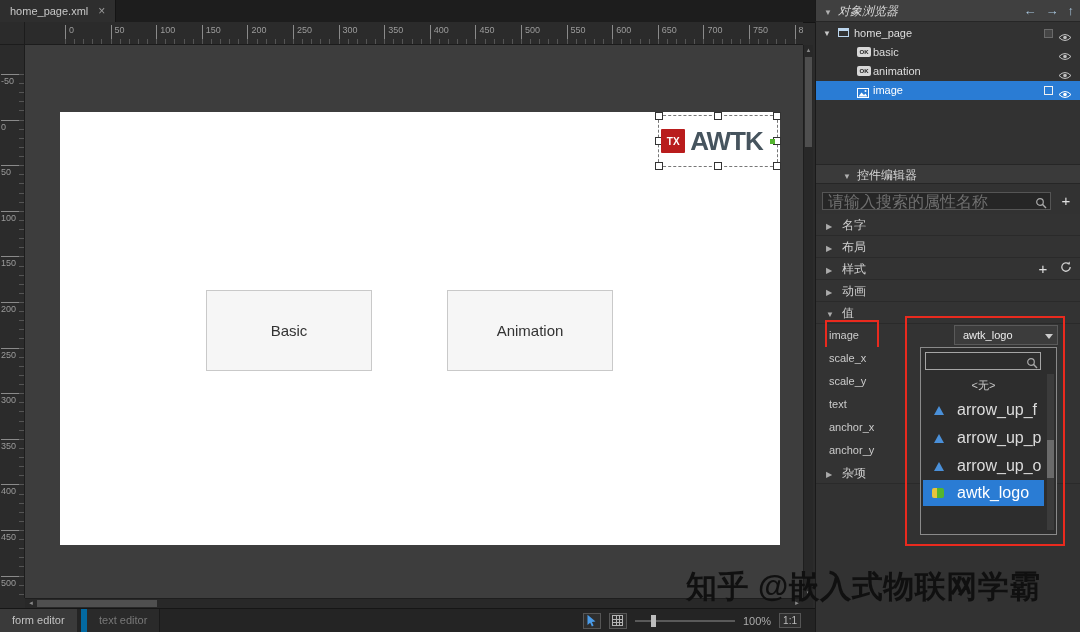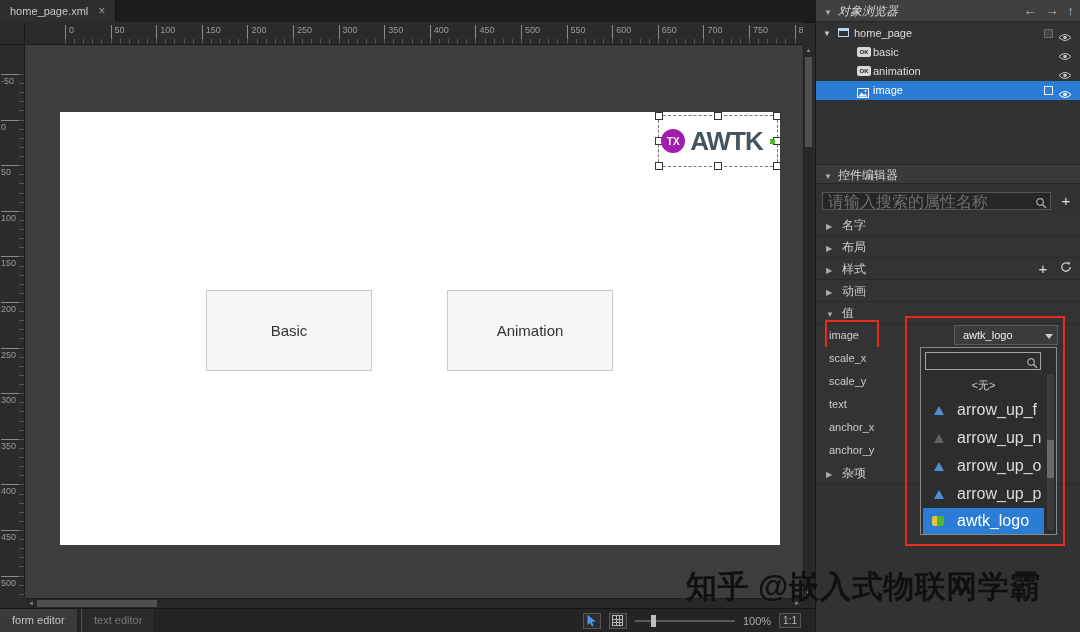--- a/index.html
+++ b/index.html
@@ -30,38 +30,38 @@
   .page{position:absolute;left:35px;top:67px;width:720px;height:433px;background:#ffffff;}
   .page-btn{position:absolute;width:166px;height:81px;background:#f6f6f6;border:1px solid #c9c9c9;display:flex;align-items:center;justify-content:center;font-size:15px;color:#333;box-sizing:border-box;cursor:pointer;}
   #btn-basic{left:146px;top:178px;}
   #btn-animation{left:387px;top:178px;}
   .logo-sel{position:absolute;left:598px;top:3px;width:120px;height:52px;border:1px dashed #777;box-sizing:border-box;}
   .handle{position:absolute;width:6px;height:6px;background:#fff;border:1px solid #333;}
   .h-nw{left:-4px;top:-4px;} .h-n{left:calc(50% - 4px);top:-4px;} .h-ne{right:-4px;top:-4px;}
   .h-w{left:-4px;top:calc(50% - 4px);} .h-e{right:-4px;top:calc(50% - 4px);}
   .h-sw{left:-4px;bottom:-4px;} .h-s{left:calc(50% - 4px);bottom:-4px;} .h-se{right:-4px;bottom:-4px;}
   .logo{position:absolute;inset:0;display:flex;align-items:center;justify-content:center;gap:5px;}
-  .logo-badge{width:24px;height:24px;background:#a21caf;border-radius:12px;color:#fff;font-weight:bold;font-size:10px;display:flex;align-items:center;justify-content:center;}
+  .logo-badge{width:24px;height:24px;background:#b91c1c;border-radius:1px;color:#fff;font-weight:bold;font-size:10px;display:flex;align-items:center;justify-content:center;}
   .logo-text{font-size:26px;font-weight:bold;color:#46545e;letter-spacing:-1px;}
   .logo-dot{width:5px;height:5px;background:#54b52e;display:inline-block;margin-left:2px;}
   
   .vscroll{position:absolute;left:803px;top:45px;width:10px;height:553px;background:#282828;border-left:1px solid #1e1e1e;box-sizing:border-box;}
   .vscroll .arr{position:absolute;left:0;width:100%;text-align:center;font-size:6px;color:#8a8a8a;}
   .vscroll .arr.up{top:2px;} .vscroll .arr.down{bottom:2px;}
   .vscroll .thumb{position:absolute;left:1px;right:1px;top:12px;height:90px;background:#4f4f4f;}
   .hscroll{position:absolute;left:25px;top:598px;width:778px;height:10px;background:#282828;border-top:1px solid #1e1e1e;box-sizing:border-box;}
   .hscroll .arr{position:absolute;top:1px;font-size:6px;color:#8a8a8a;}
   .hscroll .arr.left{left:3px;} .hscroll .arr.right{right:3px;}
   .hscroll .thumb{position:absolute;top:1px;bottom:1px;left:12px;width:120px;background:#4f4f4f;}
   .scroll-corner{position:absolute;left:803px;top:598px;width:10px;height:10px;background:#282828;}
   
   .bottombar{position:absolute;left:0;top:608px;width:815px;height:24px;background:#242424;border-top:1px solid #161616;box-sizing:border-box;}
   .bb-tab{display:inline-block;height:23px;line-height:23px;font-size:11px;padding:0 12px;vertical-align:top;cursor:pointer;}
   .bb-tab.active{background:#3a3a3a;color:#c2c2c2;}
-  .bb-tab.inactive{background:#2a2a2a;color:#787878;border-left:1px solid #0369a1;border-right:1px solid #1a1a1a;}
+  .bb-tab.inactive{background:#2a2a2a;color:#787878;border-left:6px solid #0369a1;border-right:1px solid #1a1a1a;}
   .zoom-area{position:absolute;right:14px;top:0;height:23px;display:flex;align-items:center;gap:8px;}
   .icon-btn{width:18px;height:16px;border:1px solid #555;display:flex;align-items:center;justify-content:center;background:#2e2e2e;cursor:pointer;box-sizing:border-box;}
   .grid-ico{width:11px;height:11px;border:1px solid #b5b5b5;box-sizing:border-box;
     background:
       linear-gradient(#b5b5b5,#b5b5b5) 3px 0/1px 11px no-repeat,
       linear-gradient(#b5b5b5,#b5b5b5) 6px 0/1px 11px no-repeat,
       linear-gradient(#b5b5b5,#b5b5b5) 0 3px/11px 1px no-repeat,
       linear-gradient(#b5b5b5,#b5b5b5) 0 6px/11px 1px no-repeat;}
   .slider{position:relative;width:100px;height:2px;background:#5a5a5a;cursor:pointer;}
   .slider-handle{position:absolute;left:16px;top:-5px;width:5px;height:12px;background:#bdbdbd;cursor:pointer;}
@@ -78,21 +78,21 @@
   .t-label{position:absolute;top:0;}
   .t-label.root{left:38px;} .t-label.child{left:57px;}
   .win-ico{width:11px;height:9px;border:1px solid #bcd6ee;box-sizing:border-box;}
   .win-ico::before{content:"";display:block;height:2px;background:#bcd6ee;}
   .ok-ico{width:14px;height:10px;background:#d8d8d8;border-radius:2px;color:#222;font-size:6px;font-weight:bold;text-align:center;line-height:10px;}
   .ok-ico::after{content:"OK";}
   .eye{position:absolute;right:8px;top:5px;}
   .vis-box{position:absolute;right:27px;top:5px;width:9px;height:9px;box-sizing:border-box;}
   .vis-box.dark{border:1px solid #6a6a6a;background:#454545;}
   .vis-box.light{border:1px solid #f0f0f0;background:transparent;}
-  .we-header{position:absolute;top:142px;left:0;right:0;height:20px;background:#3a3a3a;border-top:1px solid #262626;border-bottom:1px solid #262626;color:#d8d8d8;font-size:12px;line-height:20px;box-sizing:border-box;}
+  .we-header{position:absolute;top:142px;left:0;right:0;height:20px;background:#3a3a3a;border-top:1px solid #262626;border-bottom:1px solid #262626;color:#d8d8d8;font-size:12px;line-height:20px;box-sizing:border-box;padding-left:19px;}
   .search-row{position:absolute;top:166px;left:0;right:0;height:26px;display:flex;align-items:center;padding:0 6px;gap:7px;box-sizing:border-box;}
   .search-input{position:relative;flex:1;height:18px;background:#262626;border:1px solid #555;box-sizing:border-box;}
   .search-input input{width:100%;height:100%;background:transparent;border:none;color:#cfcfcf;font-size:16px;padding:0 18px 0 5px;outline:none;box-sizing:border-box;font-family:inherit;}
   .search-input input::placeholder{color:#6f6f6f;}
   .si-ico{position:absolute;right:3px;top:2px;}
   .plus-btn{color:#e0e0e0;font-size:15px;width:16px;text-align:center;cursor:pointer;line-height:16px;}
   .prop-area{position:absolute;top:192px;left:0;right:0;}
   .sec-row{height:22px;line-height:22px;background:#333;border-bottom:1px solid #2a2a2a;color:#cfcfcf;font-size:12px;padding-left:10px;position:relative;cursor:pointer;box-sizing:border-box;}
   .sec-arrow{font-size:8px;color:#ababab;margin-right:7px;display:inline-block;width:9px;}
   .sec-icons{position:absolute;right:8px;top:0;height:22px;display:flex;align-items:center;gap:9px;}
@@ -368,32 +368,28 @@
     </span>
   </div>
   <div class="popup-list">
     <div class="opt-none">
       <span>&lt;无&gt;</span>
     </div>
     <div class="opt">
       <span class="tri-up"></span>
       <span>arrow_up_f</span>
     </div>
-    <div class="opt faded">
+    <div class="opt">
       <span class="tri-up"></span>
-      <span>arrow_up_n</span>
+      <span>arrow_up_p</span>
     </div>
     <div class="opt">
       <span class="tri-up"></span>
       <span>arrow_up_o</span>
     </div>
-    <div class="opt">
-      <span class="tri-up"></span>
-      <span>arrow_up_p</span>
-    </div>
     <div class="opt selected">
       <span class="chip"></span>
       <span>awtk_logo</span>
     </div>
   </div>
   <div class="popup-scroll">
     <div class="popup-thumb"></div>
   </div>
 </div>
 

